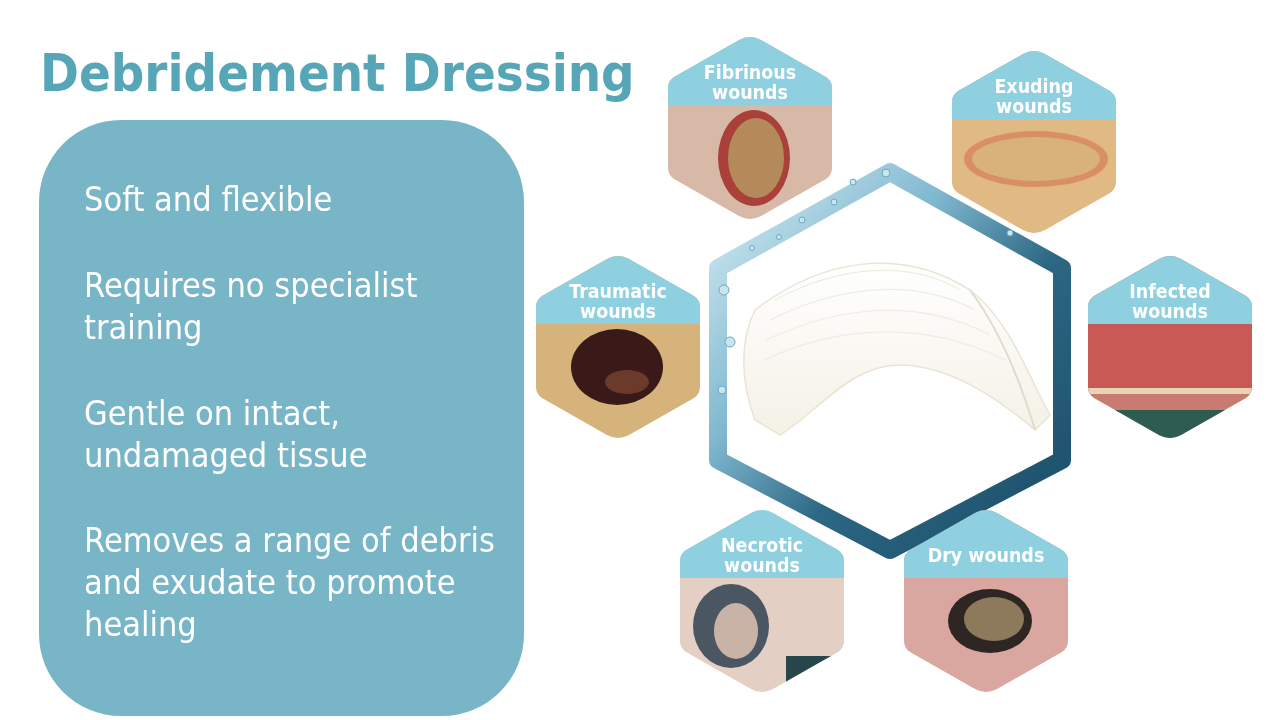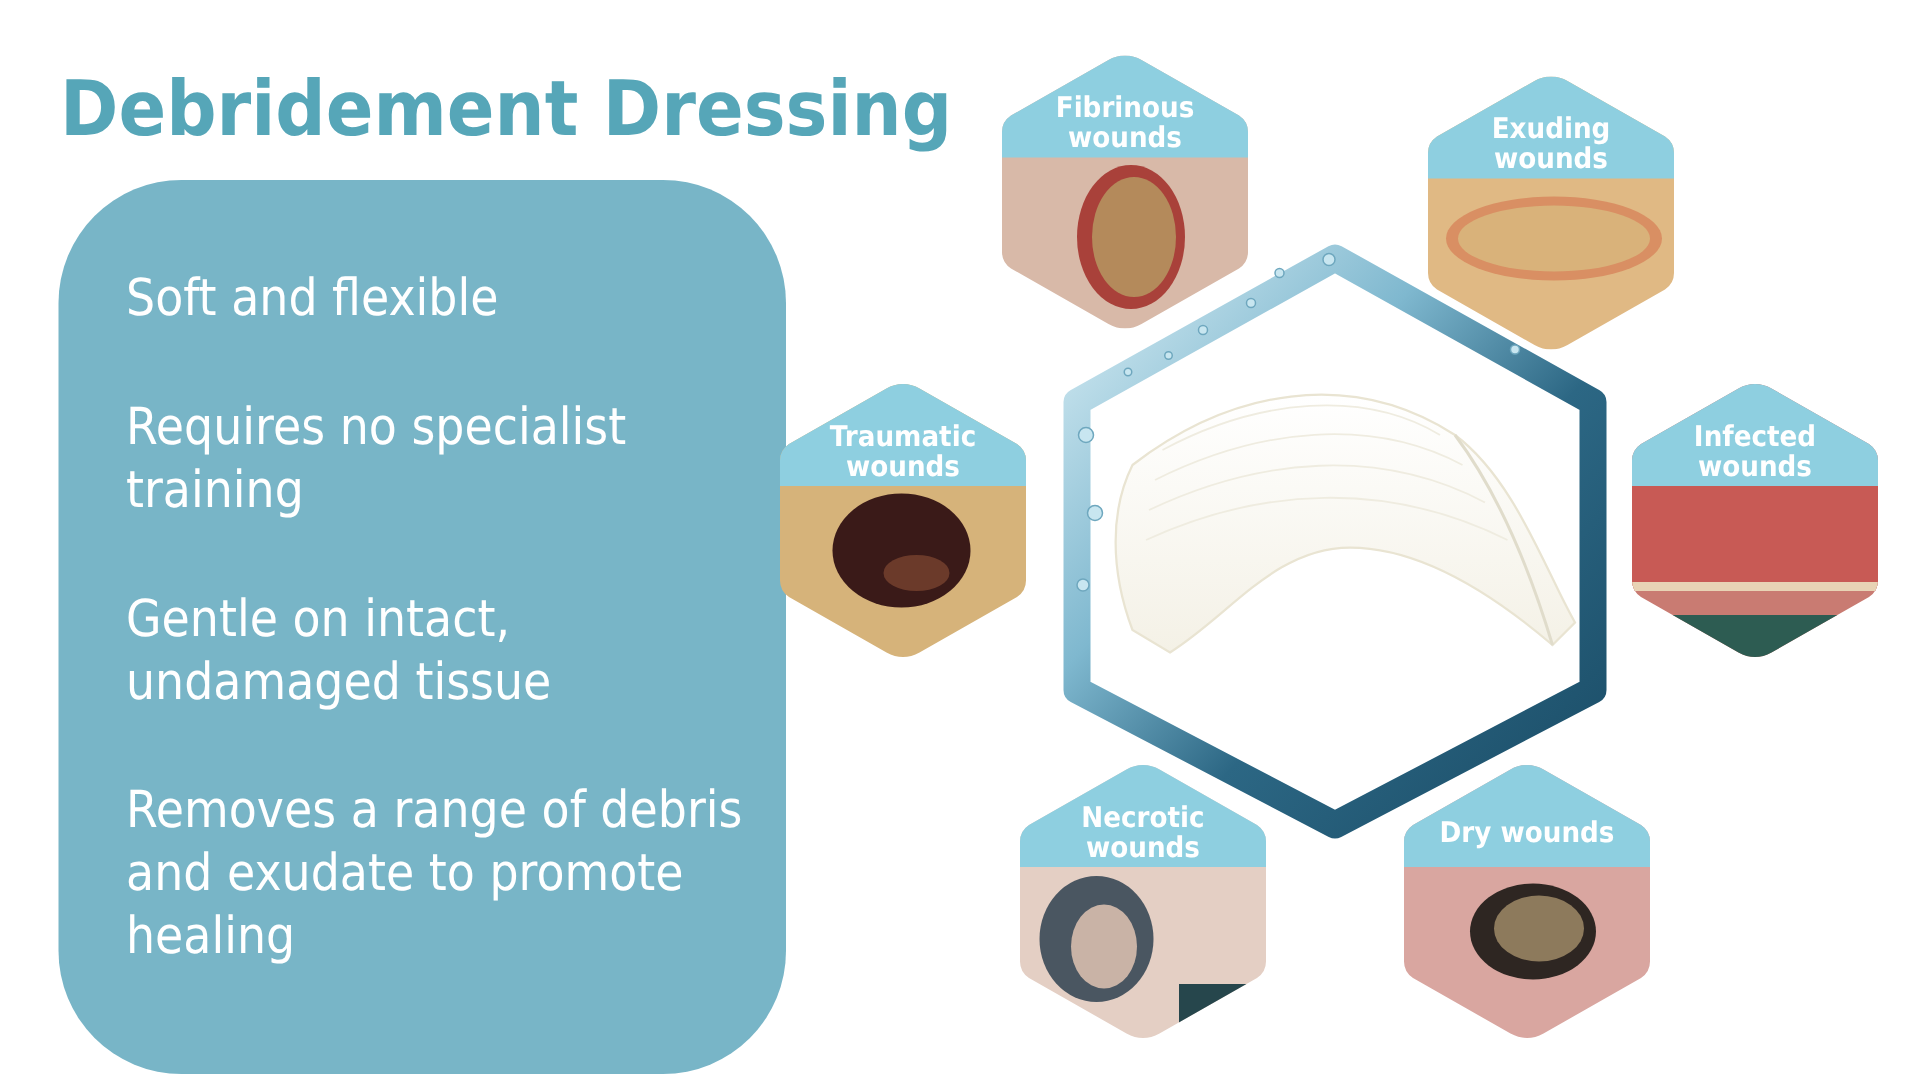--- a/index.html
+++ b/index.html
@@ -145,21 +145,21 @@
       <ellipse cx="88" cy="112" rx="72" ry="28" fill="#d98f63"></ellipse>
       <ellipse cx="88" cy="112" rx="64" ry="22" fill="#d9b27a"></ellipse>
       <rect width="172" height="72" fill="#8ecfe0"></rect>
     </g>
   </svg>
   <div class="hex-label" style="top:29px;">
     <span>Exuding</span><br><span>wounds</span>
   </div>
 </div>
 
-<div class="hex" style="left:516px; top:252px;">
+<div class="hex" style="left:532px; top:252px;">
   <svg width="172" height="190" viewBox="0 0 172 190">
     <defs>
         <clipPath id="hc3">
           <path d="M86,4 Q92,4 97,7 L162,44 Q168,48 168,55 L168,135 Q168,142 162,146 L97,183 Q86,189 75,183 L10,146 Q4,142 4,135 L4,55 Q4,48 10,44 L75,7 Q80,4 86,4 Z"></path>
         </clipPath>
       </defs>
     <g clip-path="url(#hc3)">
       <rect width="172" height="190" fill="#d6b37a"></rect>
       <ellipse cx="85" cy="115" rx="46" ry="38" fill="#3a1a18"></ellipse>
       <ellipse cx="95" cy="130" rx="22" ry="12" fill="#6b3a2a"></ellipse>
@@ -204,21 +204,21 @@
       <ellipse cx="60" cy="125" rx="22" ry="28" fill="#c9b3a6"></ellipse>
       <rect x="110" y="150" width="70" height="50" fill="#26464c"></rect>
       <rect width="172" height="72" fill="#8ecfe0"></rect>
     </g>
   </svg>
   <div class="hex-label" style="top:29px;">
     <span>Necrotic</span><br><span>wounds</span>
   </div>
 </div>
 
-<div class="hex" style="left:932px; top:506px;">
+<div class="hex" style="left:900px; top:506px;">
   <svg width="172" height="190" viewBox="0 0 172 190">
     <defs>
         <clipPath id="hc6">
           <path d="M86,4 Q92,4 97,7 L162,44 Q168,48 168,55 L168,135 Q168,142 162,146 L97,183 Q86,189 75,183 L10,146 Q4,142 4,135 L4,55 Q4,48 10,44 L75,7 Q80,4 86,4 Z"></path>
         </clipPath>
       </defs>
     <g clip-path="url(#hc6)">
       <rect width="172" height="190" fill="#d9a6a0"></rect>
       <ellipse cx="90" cy="115" rx="42" ry="32" fill="#2e2622"></ellipse>
       <ellipse cx="94" cy="113" rx="30" ry="22" fill="#8d7a5c"></ellipse>

